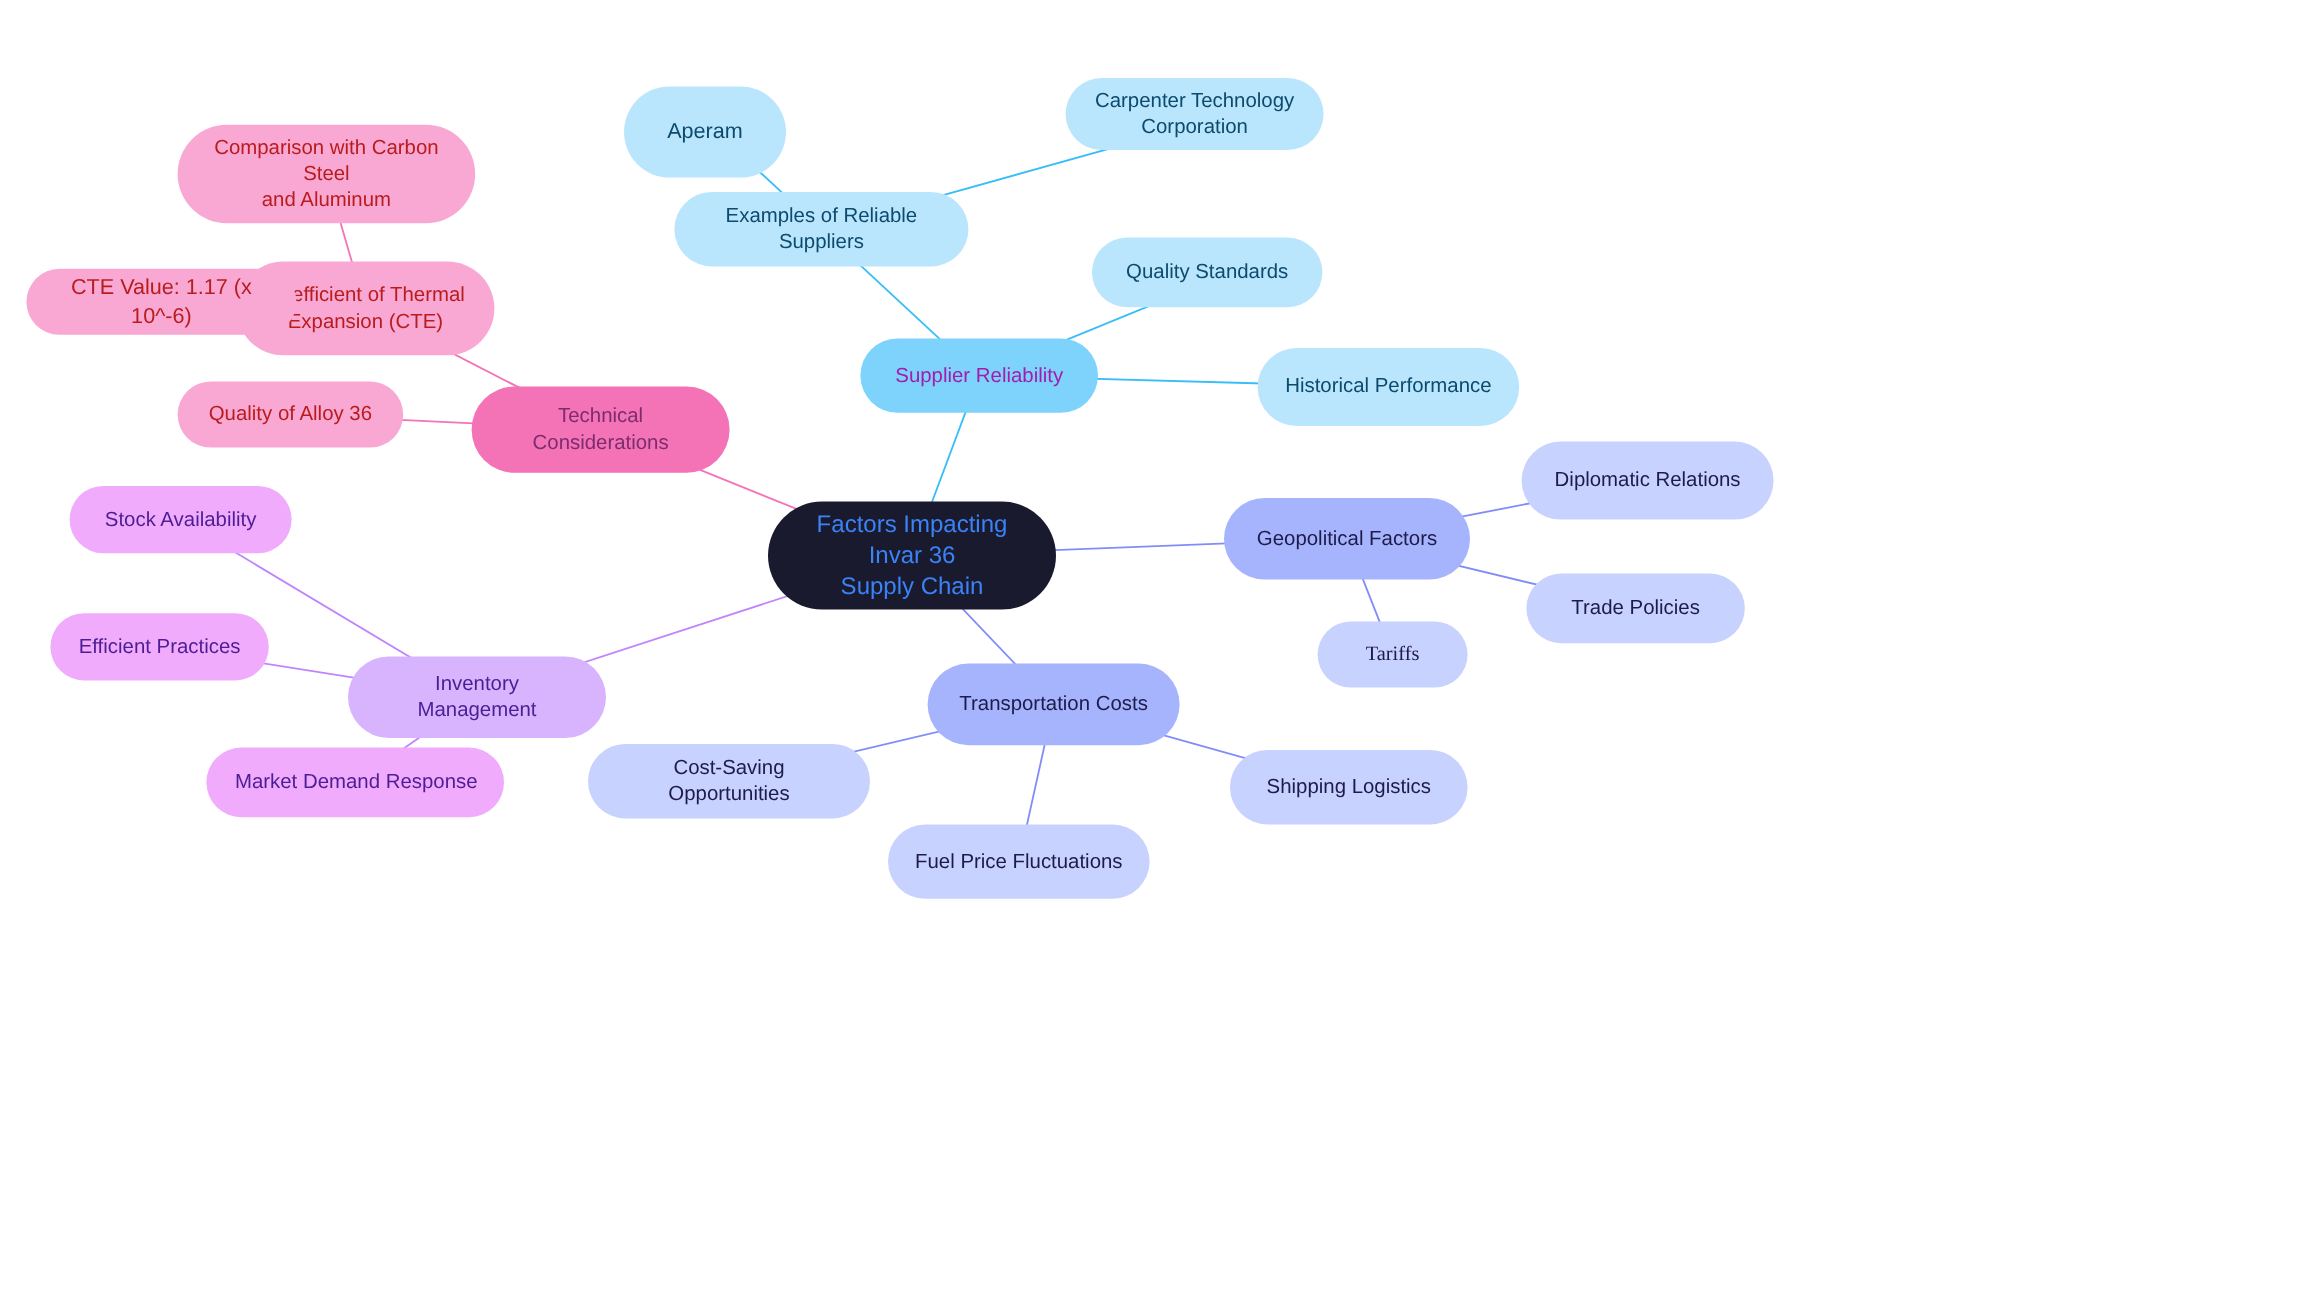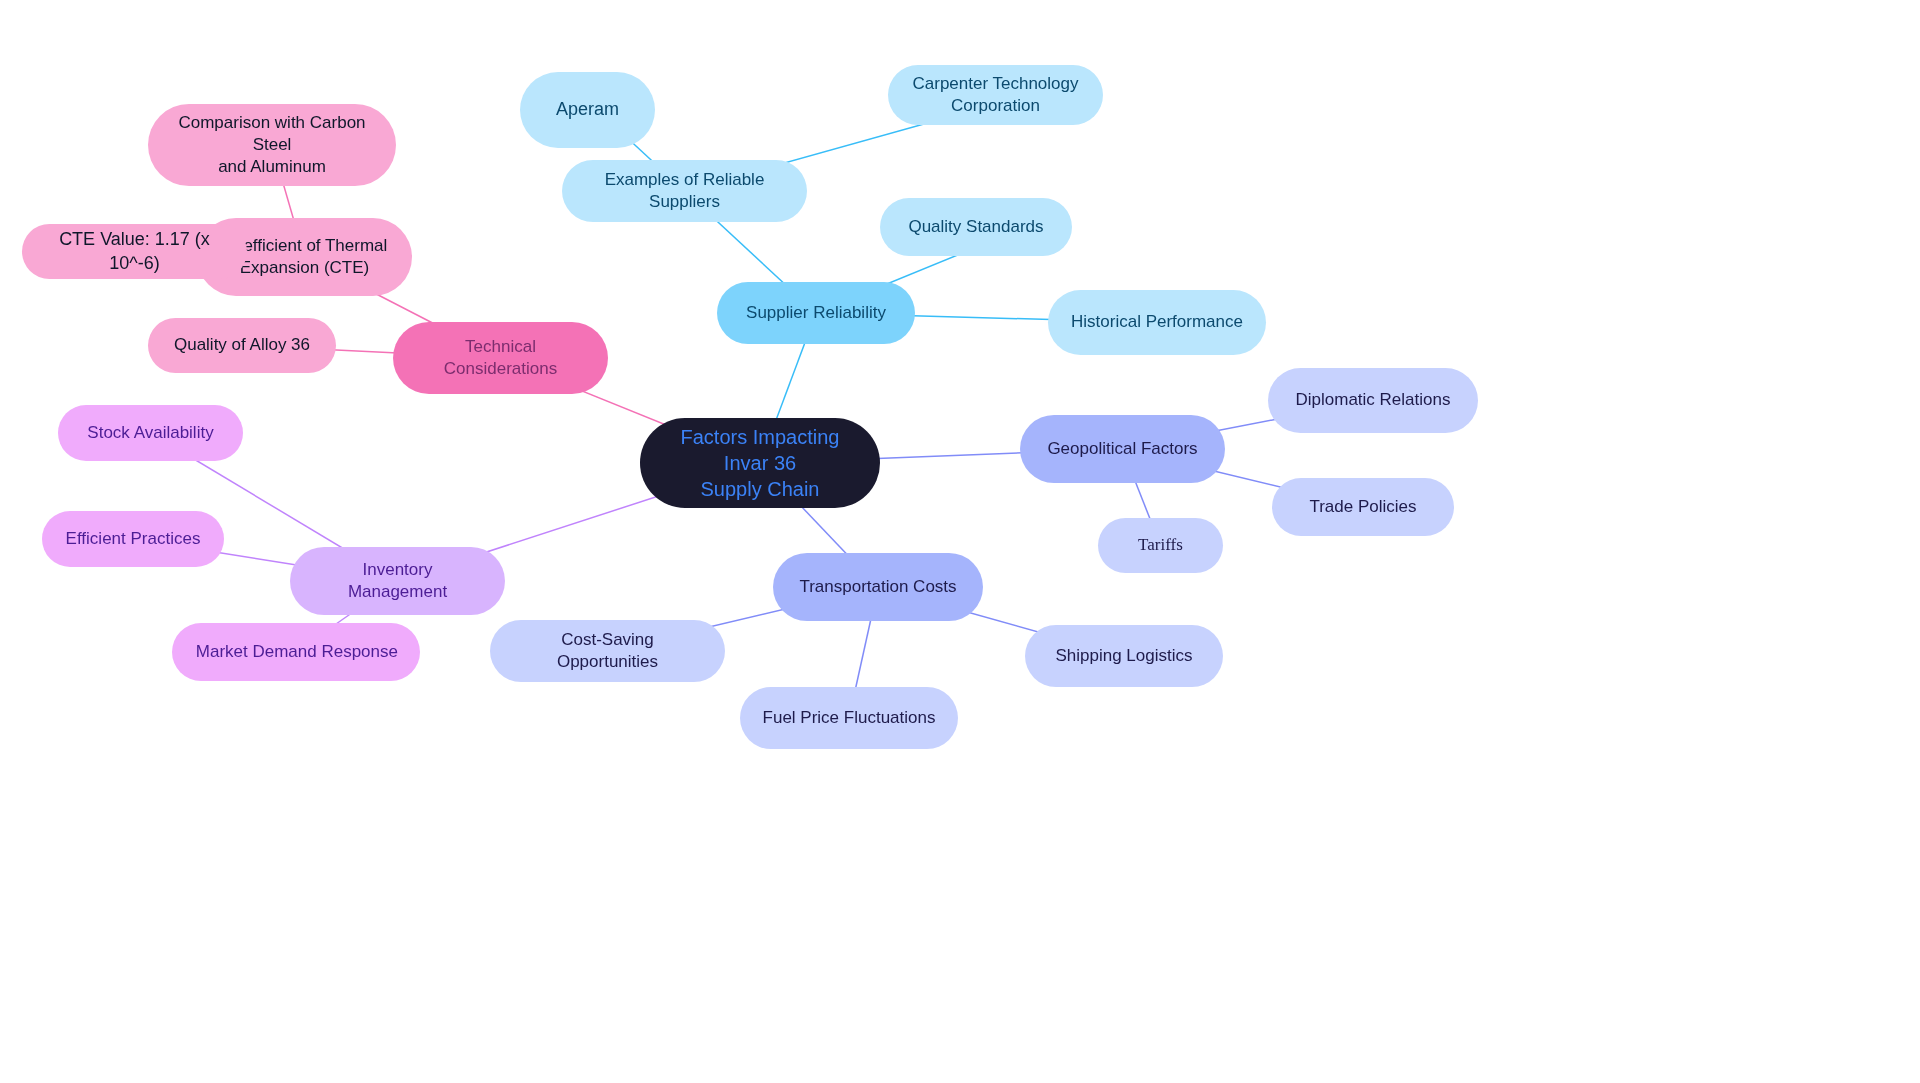--- a/index.html
+++ b/index.html
@@ -47,40 +47,40 @@
     }
 
     
     .node-pink {
       background: #f472b6;
       color: #7c2d6e;
       border: none;
     }
     .node-pink-light {
       background: #f9a8d4;
-      color: #0f172a;
+      color: #b91c1c;
       border: none;
     }
 
     
     .node-purple {
       background: #d8b4fe;
       color: #4c1d95;
       border: none;
     }
     .node-purple-light {
       background: #f0abfc;
       color: #4c1d95;
       border: none;
     }
 
     
     .node-blue {
       background: #7dd3fc;
-      color: #0c4a6e;
+      color: #a21caf;
       border: none;
     }
     .node-blue-light {
       background: #bae6fd;
       color: #0c4a6e;
       border: none;
     }
 
     
     .node-indigo {
@@ -161,21 +161,21 @@
 </div>
 <div class="node node-blue-light" style="left:562px; top:160px; width:245px; height:62px; font-size:17px;align-items:center;">
   <span>Examples of Reliable Suppliers</span>
 </div>
 <div class="node node-blue-light" style="left:520px; top:72px; width:135px; height:76px; font-size:18px;justify-content:center;">
   <span>Aperam</span>
 </div>
 <div class="node node-blue-light" style="left:888px; top:65px; width:215px; height:60px; font-size:17px;">
   <span>Carpenter Technology<br>Corporation</span>
 </div>
-<div class="node node-blue-light" style="left:880px; top:198px; width:192px; height:58px; font-size:17px;">
+<div class="node node-blue-light" style="left:910px; top:198px; width:192px; height:58px; font-size:17px;">
   <span>Quality Standards</span>
 </div>
 <div class="node node-blue-light" style="left:1048px; top:290px; width:218px; height:65px; font-size:17px;">
   <span>Historical Performance</span>
 </div>
 
 <div class="node node-indigo" style="left:1020px; top:415px; width:205px; height:68px; font-size:17px;">
   <span>Geopolitical Factors</span>
 </div>
 <div class="node node-indigo-light" style="left:1268px; top:368px; width:210px; height:65px; font-size:17px;">

